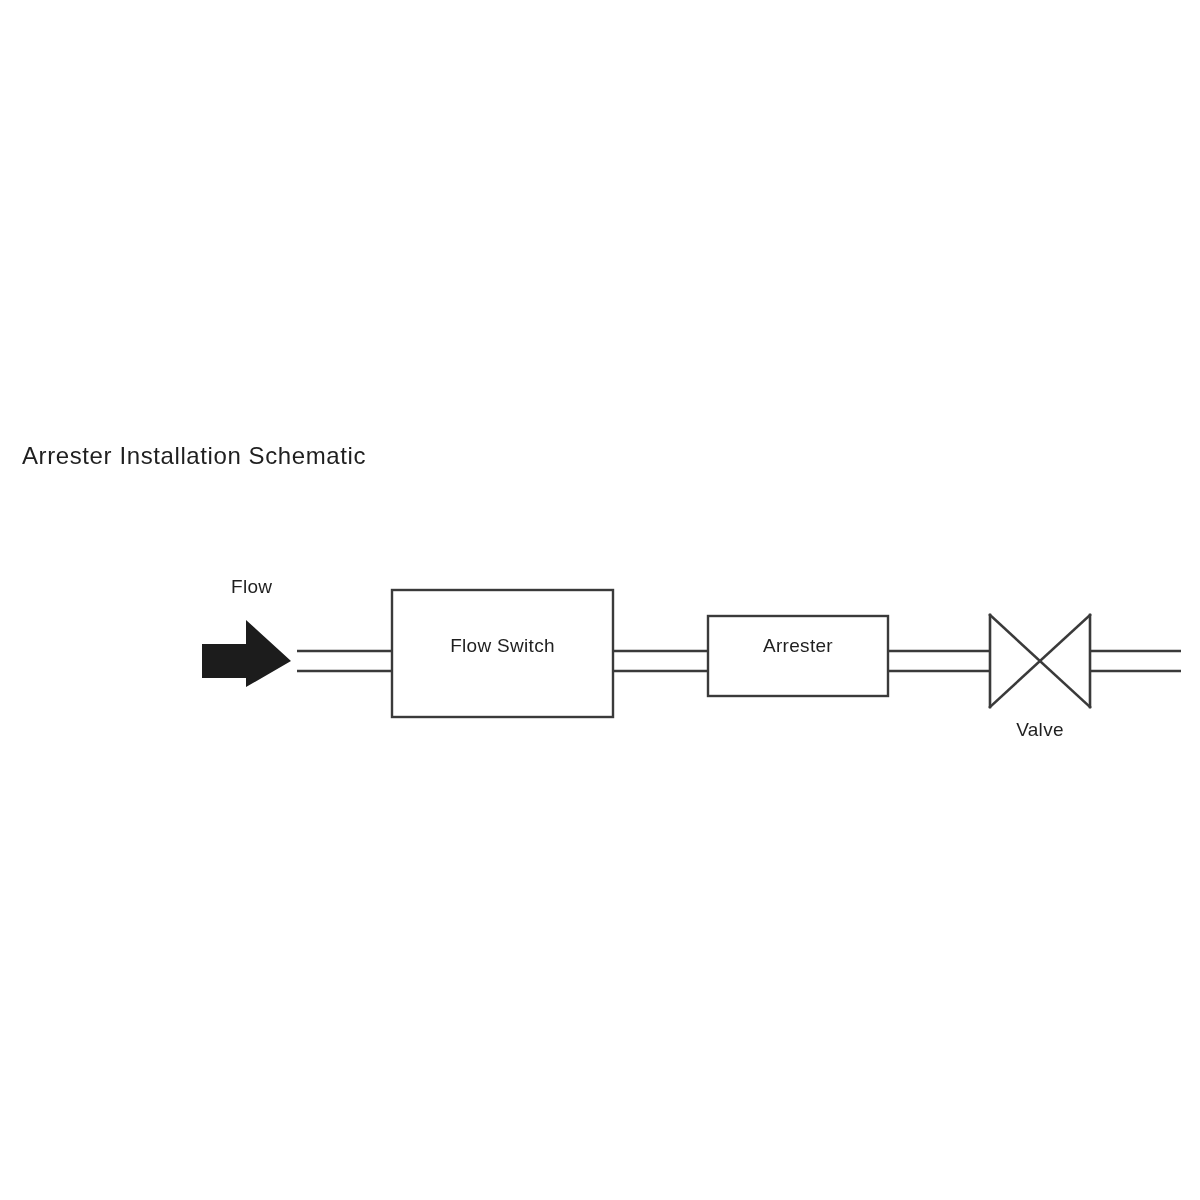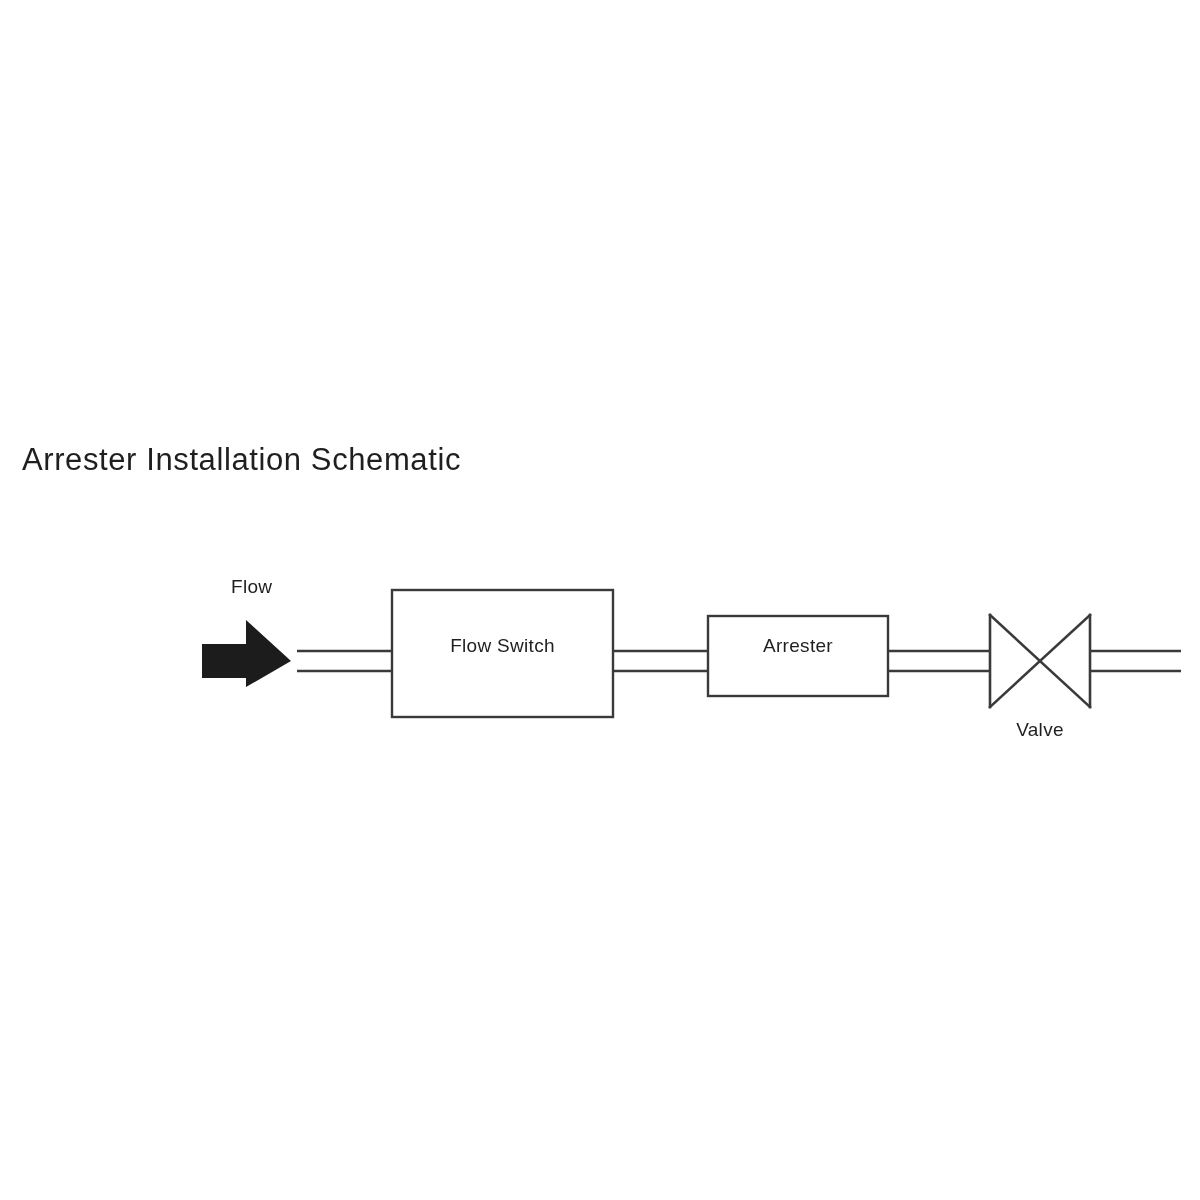--- a/index.html
+++ b/index.html
@@ -17,21 +17,21 @@
   }
   #canvas {
     position: relative;
     width: 1200px;
     height: 1200px;
   }
   #schematic-title {
     position: absolute;
     left: 22px;
     top: 442px;
-    font-size: 31px;
+    font-size: 24px;
     letter-spacing: 0.6px;
     color: #1f1f1f;
     white-space: nowrap;
   }
   .diagram-svg {
     position: absolute;
     left: 0;
     top: 0;
   }
   .node-label {

